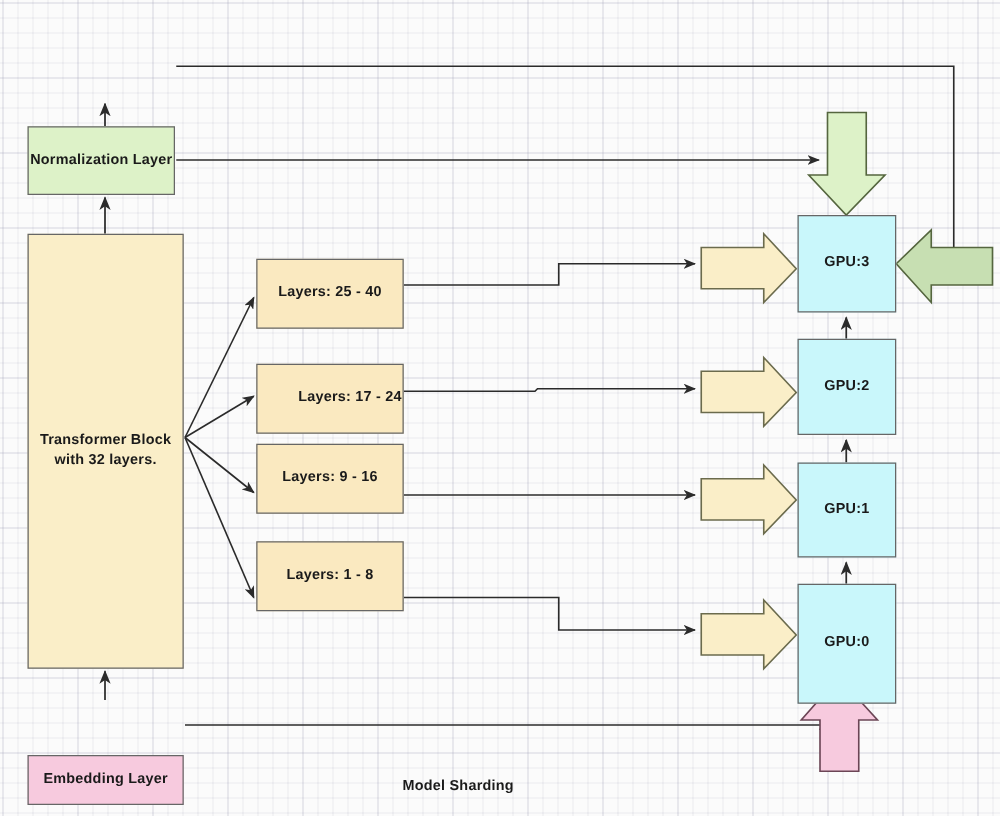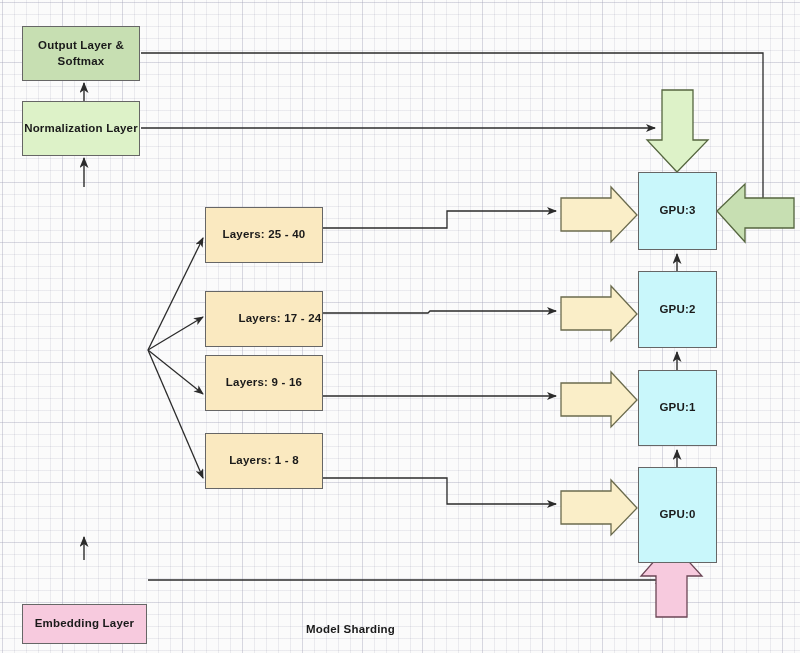--- a/index.html
+++ b/index.html
@@ -61,21 +61,21 @@
   .layer-box        { left:205px; width:118px; height:56px; background:#fae9c0; }
   #layer-0 { top:207px; }
   #layer-1 { top:291px;padding-left:32px; }
   #layer-2 { top:355px; }
   #layer-3 { top:433px;text-align:center; }
   .gpu-box { left:638px; width:79px; background:#c9f7fb; }
   #gpu-3 { top:172px; height:78px; }
   #gpu-2 { top:271px; height:77px;text-align:center; }
   #gpu-1 { top:370px; height:76px; }
   #gpu-0 { top:467px; height:96px; }
-  #caption-title { left:306px; top:623px; }
+  #caption-title { left:322px; top:623px; }
 </style>
 </head>
 <body>
 
 <div id="canvas">
 
   <svg class="svg-layer" viewBox="0 0 800 653" xmlns="http://www.w3.org/2000/svg">
     <defs>
       <marker id="ah" markerWidth="10" markerHeight="8" refX="9" refY="4" orient="auto" markerUnits="userSpaceOnUse">
         <path d="M0,0 L10,4 L0,8 L2.6,4 Z" fill="#2b2b2b"></path>
@@ -142,31 +142,31 @@
 
     <g>
       <path d="M717,211 L745,184 L745,198 L794,198 L794,228 L745,228 L745,242 Z" fill="#c7dfb2" stroke="#55663f" stroke-width="1.3" stroke-linejoin="miter"></path>
     </g>
 
     <g>
       <path d="M671,542 L702,576 L687,576 L687,617 L656,617 L656,576 L641,576 Z" fill="#f7cade" stroke="#6b4555" stroke-width="1.3" stroke-linejoin="miter"></path>
     </g>
   </svg>
 
-  <div class="node" id="node-output">
-    <span>
-      <span>Output Layer &amp;</span><br>
-      <span>Softmax</span>
-    </span>
-  </div>
 
   <div class="node" id="node-norm">
     <span>Normalization Layer</span>
   </div>
 
+  <div class="node" id="node-transformer">
+    <span>
+      <span>Transformer Block</span><br>
+      <span>with 32 layers.</span>
+    </span>
+  </div>
 
   <div class="node" id="node-embedding">
     <span>Embedding Layer</span>
   </div>
 
   <div class="node layer-box" id="layer-0">
     <span>Layers: 25 - 40</span>
   </div>
   <div class="node layer-box" id="layer-1">
     <span>Layers: 17 - 24</span>

